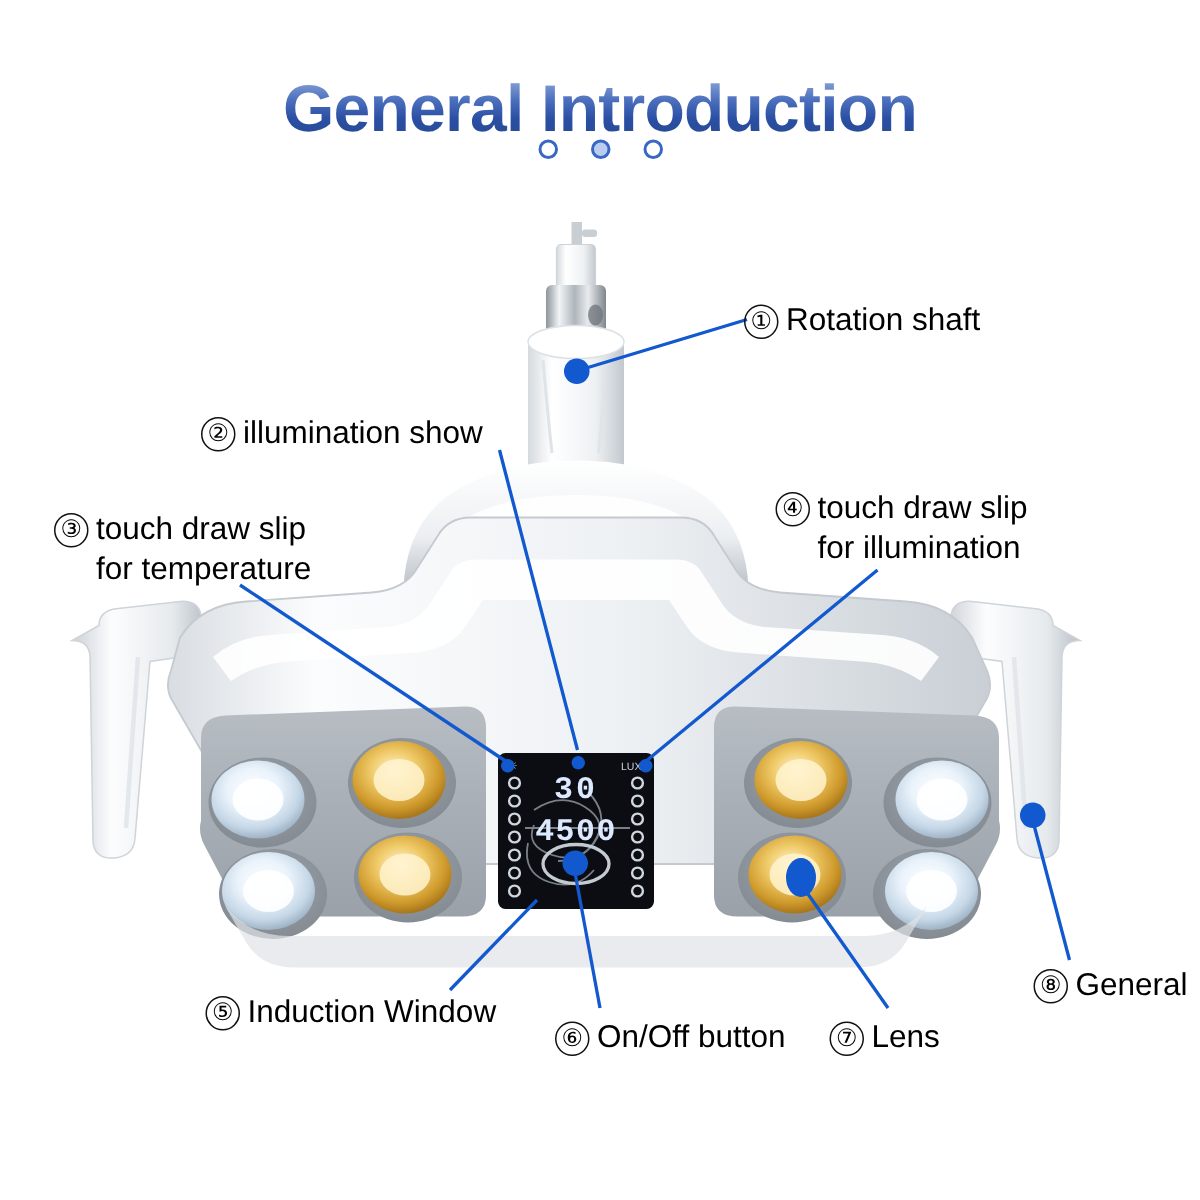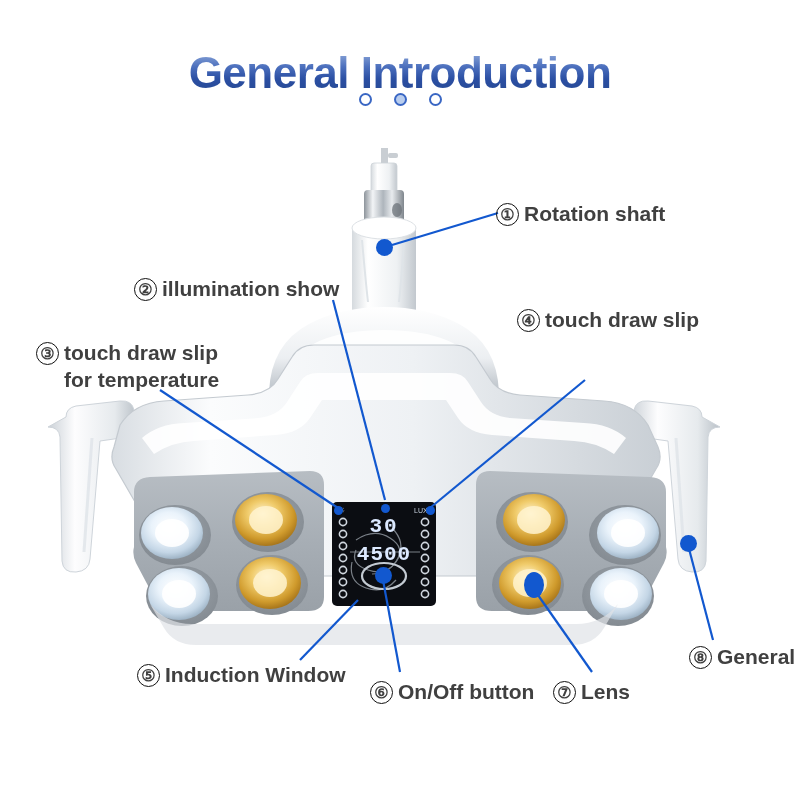--- a/index.html
+++ b/index.html
@@ -26,23 +26,22 @@
     display:flex;justify-content:center;gap:22px;
   }
   .dots span{
     display:block;width:13px;height:13px;border-radius:50%;
     border:2px solid #3a67c4;background:#fff;box-sizing:border-box;
   }
   .dots span.on{background:#b9cdee;}
 
   
   .label{
-    position:absolute;color:#404040;font-size:21px;line-height:27px;
+    position:absolute;color:#000000;font-size:21px;line-height:27px;
     white-space:nowrap;
-    font-weight:bold;
   }
   .label .num{
     display:inline-block;width:23px;height:23px;line-height:21px;
     border:1.5px solid #111;border-radius:50%;text-align:center;
     font-size:16px;margin-right:5px;vertical-align:1px;box-sizing:border-box;
   }
   .label .l2{display:block;padding-left:28px;}
 
   
   .marker{
@@ -276,22 +275,23 @@
 
   <div class="label" style="left:134px;top:275px;">
     <span class="num">②</span><span>illumination show</span>
   </div>
 
   <div class="label" style="left:36px;top:339px;">
     <span class="num">③</span><span>touch draw slip</span>
     <span class="l2">for temperature</span>
   </div>
 
-  <div class="label" style="left:517px;top:306px;">
+  <div class="label" style="left:517px;top:325px;">
     <span class="num">④</span><span>touch draw slip</span>
+    <span class="l2">for illumination</span>
   </div>
 
   <div class="label" style="left:370px;top:678px;">
     <span class="num">⑥</span><span>On/Off button</span>
   </div>
 
   <div class="label" style="left:137px;top:661px;">
     <span class="num">⑤</span><span>Induction Window</span>
   </div>
 

